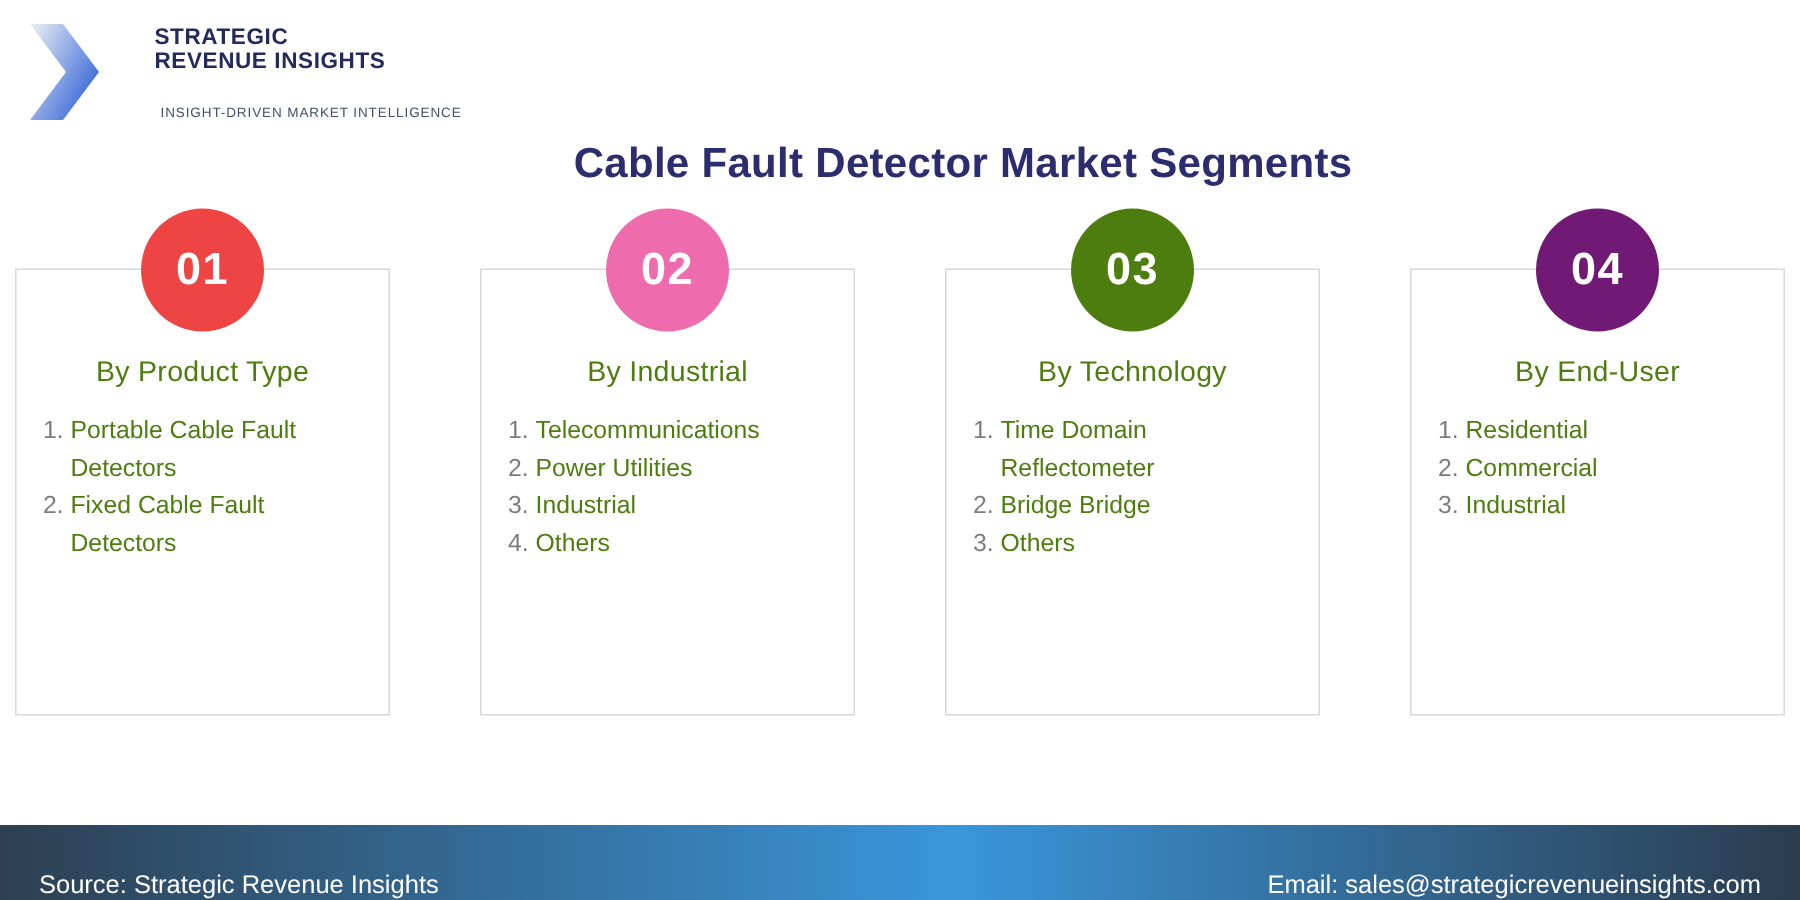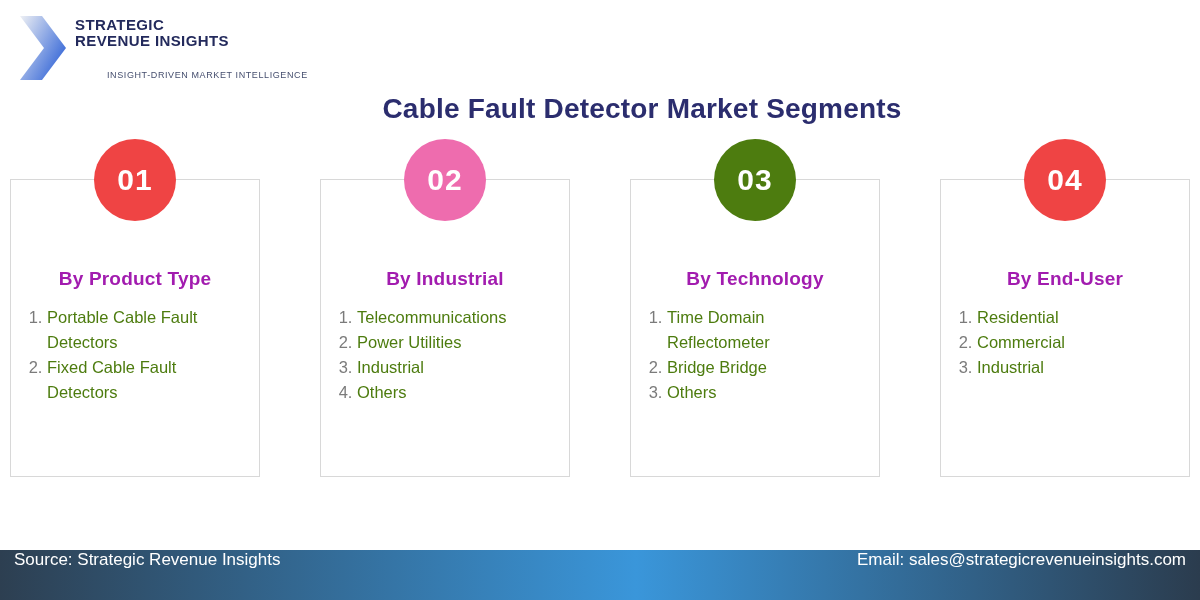--- a/index.html
+++ b/index.html
@@ -19,20 +19,21 @@
   }
   .logo-arrow { width: 46px; height: 64px; display: block; }
   .logo-text { margin-left: 9px; }
   .logo-name {
     color: #232a5c;
     font-weight: bold;
     font-size: 15px;
     line-height: 16px;
     letter-spacing: 0.4px;
     white-space: pre-line;
+    margin-left: 28px;
   }
   .logo-tagline {
     margin-top: 21px;
     color: #454e6e;
     font-size: 9px;
     letter-spacing: 0.6px;
     padding-left: 32px;
   }
 
   
@@ -72,48 +73,48 @@
     border-radius: 50%;
     display: flex;
     align-items: center;
     justify-content: center;
     color: #ffffff;
     font-size: 30px;
     font-weight: bold;
     letter-spacing: 1px;
   }
   .card-heading {
-    margin-top: 88px;
+    margin-top: 58px;
     text-align: center;
-    color: #a21caf;
+    color: #4d7c0f;
     font-size: 19px;
-    font-weight: bold;
+    font-weight: normal;
     letter-spacing: 0.2px;
   }
   .card-list {
     margin: 15px 10px 0 10px;
     padding-left: 26px;
     color: #4d7c0f;
     font-size: 16.5px;
     line-height: 25px;
     list-style: decimal outside;
   }
   .card-list li::marker { color: #7b7b7b; }
 
   
   .footer {
     position: absolute;
     bottom: 0; left: 0;
     width: 100%;
     height: 50px;
     background: linear-gradient(90deg, #2d3f51 0%, #3a96da 53%, #2b3c4e 100%);
     display: flex;
-    align-items: flex-start;
+    align-items: flex-end;
     justify-content: space-between;
-    padding: 0 14px;
+    padding: 0 26px;
     color: #ffffff;
     font-size: 17px;
     gap: 20px;
   }
 </style>
 </head>
 <body>
 
 <div class="logo">
   <svg class="logo-arrow" viewBox="0 0 46 64">
@@ -160,21 +161,21 @@
     <div class="badge" style="background-color: #4d7c0f;">03</div>
     <div class="card-heading">By Technology</div>
     <ol class="card-list">
       <li>Time Domain Reflectometer</li>
       <li>Bridge Bridge</li>
       <li>Others</li>
     </ol>
   </div>
 
   <div class="card">
-    <div class="badge" style="background-color: #ef4444;">04</div>
+    <div class="badge" style="background-color: #701a75;">04</div>
     <div class="card-heading">By End-User</div>
     <ol class="card-list">
       <li>Residential</li>
       <li>Commercial</li>
       <li>Industrial</li>
     </ol>
   </div>
 
 </div>
 

